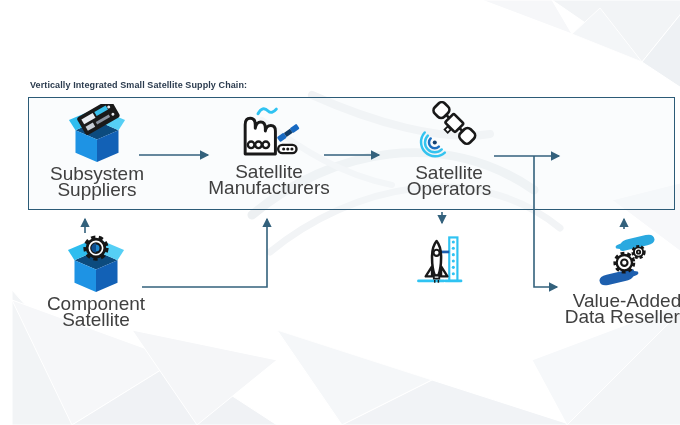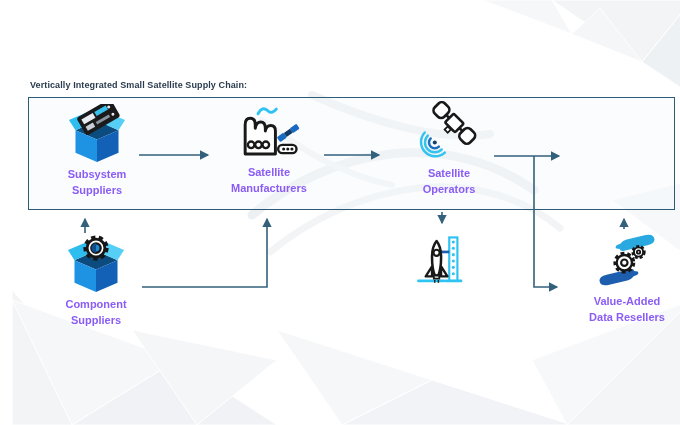--- a/index.html
+++ b/index.html
@@ -15,22 +15,22 @@
   #diagram-title{
     position:absolute;left:18px;top:80px;
     font-size:9px;font-weight:bold;letter-spacing:0.1px;
     color:#2B3B4E;z-index:3;
   }
   #flow-arrows{z-index:2;}
   .node{position:absolute;z-index:3;text-align:center;}
   .icon-wrap{display:block;margin:0 auto;}
   .node-label{
     white-space:pre-line;
-    font-size:11px;line-height:16px;font-weight:bold;
-    color:#8b5cf6;margin-top:4px;
+    font-size:19px;line-height:16px;font-weight:normal;
+    color:#404040;margin-top:4px;
   }
   svg{display:block;}
 </style>
 </head>
 <body>
 
 <div id="stage">
 
   <svg id="bg-decor" class="layer" width="680" height="425" viewBox="0 0 680 425">
     <g stroke="#ffffff" stroke-width="1">
@@ -148,21 +148,21 @@
       <g transform="translate(32,15)">
         <circle r="11" fill="none" stroke="#161616" stroke-width="5" stroke-dasharray="4.3 3.46"></circle>
         <circle r="9.5" fill="#ffffff" stroke="#161616" stroke-width="3"></circle>
         <circle r="5" fill="#1E88D0" stroke="#161616" stroke-width="2.5"></circle>
         <path d="M0,-5 A5,5 0 0 0 0,5 Z" fill="#0F4C8C"></path>
       </g>
       <polygon points="9,28 32,38 32,62 9,52" fill="#1E93E4"></polygon>
       <polygon points="55,28 32,38 32,62 55,52" fill="#1261B6"></polygon>
     </svg>
     <div class="node-label">Component
-Suppliers</div>
+Satellite</div>
   </div>
 
   <div class="node" style="left:365px;top:233px;width:130px;">
     <svg class="icon-wrap" width="58" height="56" viewBox="0 0 64 60">
       <line x1="6" y1="52" x2="34" y2="52" stroke="#2FC3F2" stroke-width="3" stroke-linecap="round"></line>
       <rect x="40" y="4" width="9" height="48" stroke="#2FC3F2" stroke-width="2.4" fill="#ffffff"></rect>
       <g fill="#2FC3F2">
         <circle cx="44.5" cy="9" r="1.7"></circle>
           <circle cx="44.5" cy="16" r="1.7"></circle>
         <circle cx="44.5" cy="23" r="1.7"></circle>

